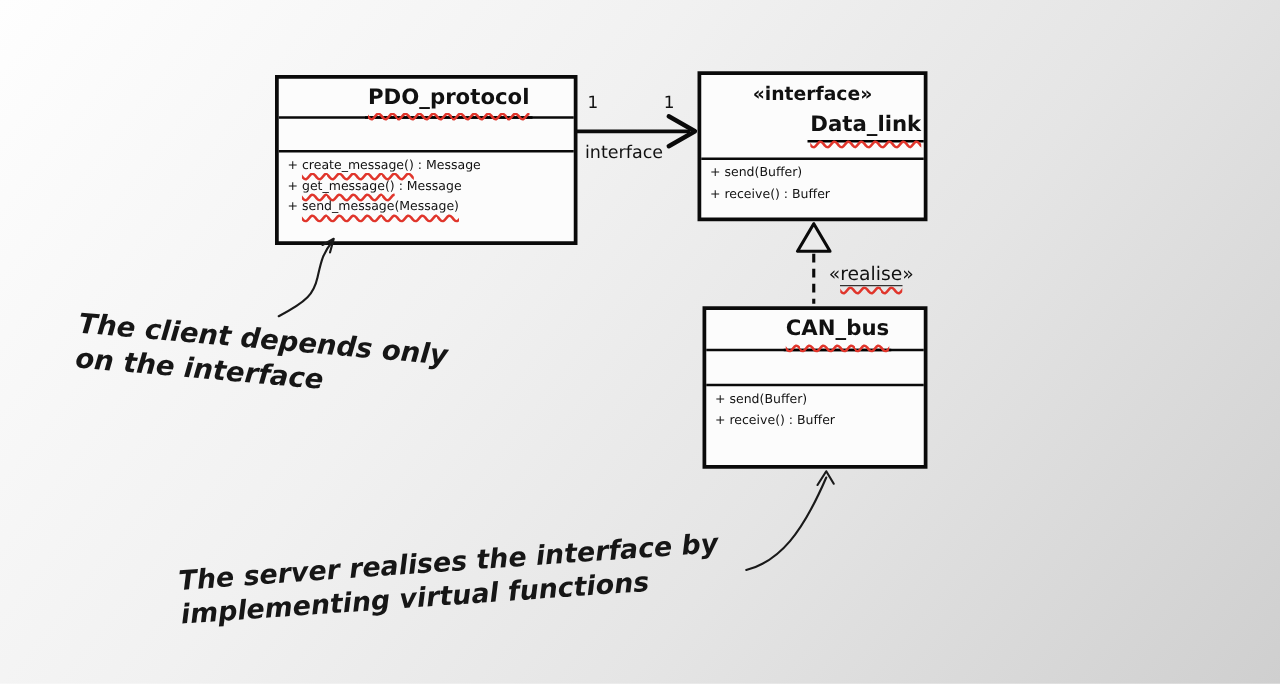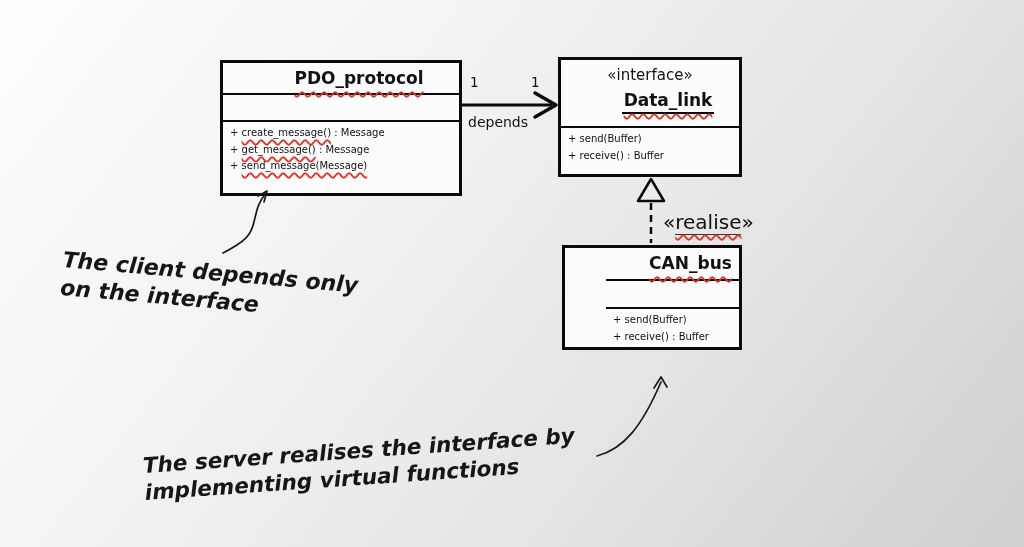--- a/index.html
+++ b/index.html
@@ -47,38 +47,38 @@
     text-decoration-skip-ink: none;
   }
 
   
   #pdo-box   { left: 220px; top: 60px;  width: 242px; height: 136px; }
   #pdo-box .uml-title { line-height: 30px; height: 30px; }
   #pdo-box .attrs { height: 25px; }
 
   
   #dl-box    { left: 558px; top: 57px;  width: 184px; height: 120px; }
-  #dl-box .stereotype { font-weight: normal; font-size: 15px; text-align: center; padding-top: 6px; line-height: 18px; }
-  #dl-box .uml-title  { line-height: 24px; height: 38px; padding-top: 4px; }
+  #dl-box .stereotype { font-weight: bold; font-size: 15px; text-align: center; padding-top: 6px; line-height: 18px; }
+  #dl-box .uml-title  { line-height: 24px; height: 38px; padding-top: 4px; text-align: right; }
 
   
-  #can-box   { left: 562px; top: 245px; width: 180px; height: 105px; padding-left: 41px; }
+  #can-box   { left: 562px; top: 245px; width: 180px; height: 130px; }
   #can-box .uml-title { line-height: 31px; height: 31px; }
   #can-box .attrs { height: 26px; }
 
   
   .conn-label {
     position: absolute;
     font-size: 13.5px;
     white-space: nowrap;
   }
   #mult-src { left: 470px; top: 74px; }
   #mult-tgt { left: 531px; top: 74px; }
   #requires-label { left: 468px; top: 114px; font-size: 14px; }
-  #realise-label  { left: 663px; top: 210px; font-size: 20px; }
+  #realise-label  { left: 663px; top: 210px; font-size: 15px; }
   #realise-label .realise-word {
     border-bottom: 1px solid #333;
     text-decoration: underline wavy #e0352b 1.5px;
     text-underline-offset: 5px;
     text-decoration-skip-ink: none;
   }
 
   
   .hand-note {
     position: absolute;
@@ -135,21 +135,21 @@
     <div class="attrs"></div>
     <div class="sep"></div>
     <div class="uml-methods">
       <div>+ send(Buffer)</div>
       <div>+ receive() : Buffer</div>
     </div>
   </div>
 
   <div class="conn-label" id="mult-src">1</div>
   <div class="conn-label" id="mult-tgt">1</div>
-  <div class="conn-label" id="requires-label">depends</div>
+  <div class="conn-label" id="requires-label">interface</div>
   <div class="conn-label" id="realise-label"><span>«</span><span class="realise-word">realise</span><span>»</span></div>
 
   <div class="hand-note" id="note-client">
     <div>The client depends only</div>
     <div>on the interface</div>
   </div>
   <div class="hand-note" id="note-server">
     <div>The server realises the interface by</div>
     <div>implementing virtual functions</div>
   </div>

